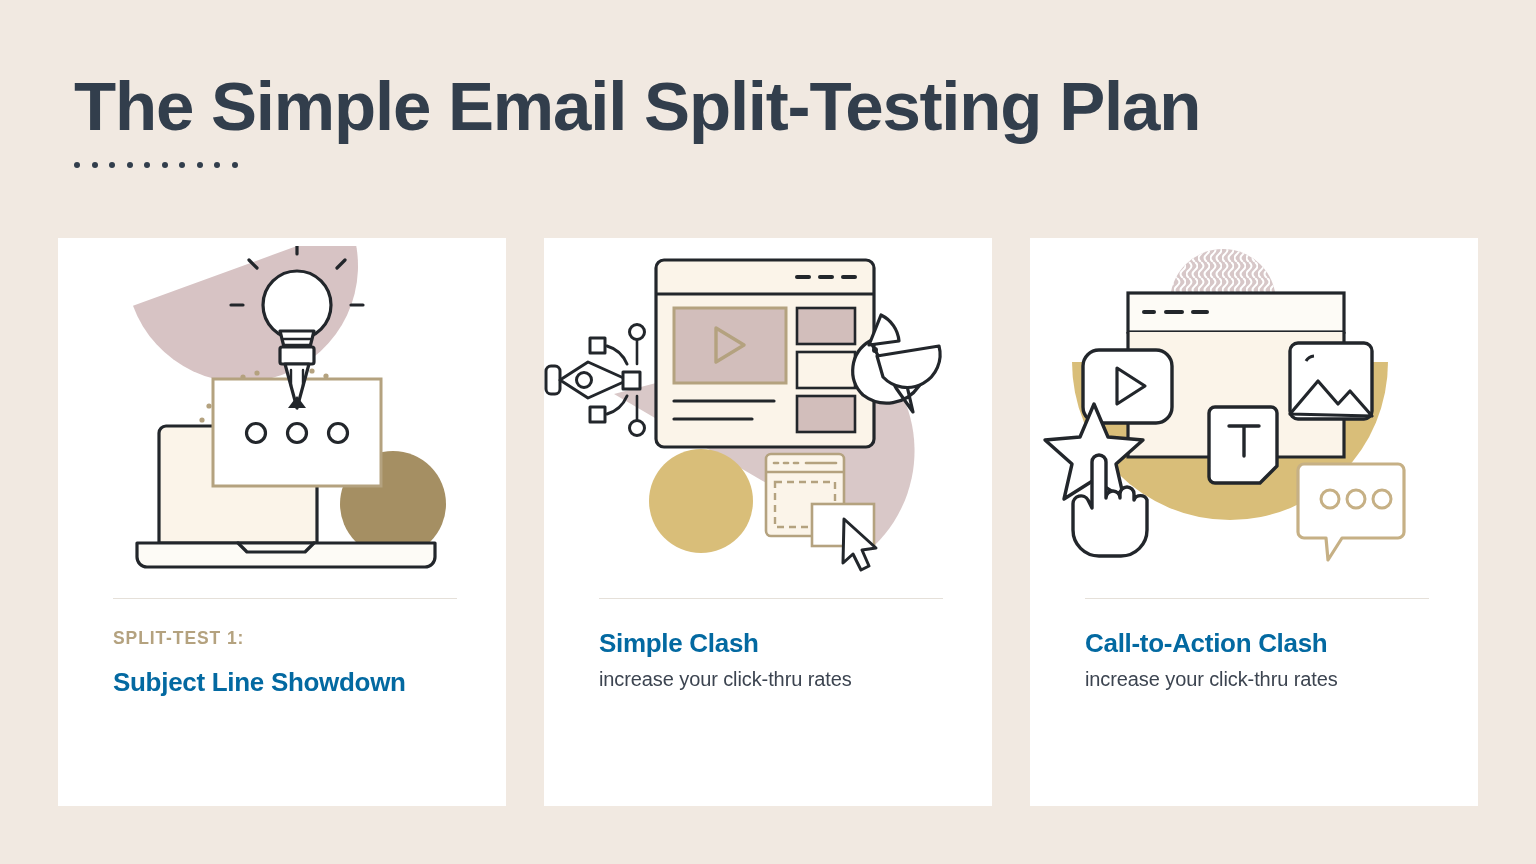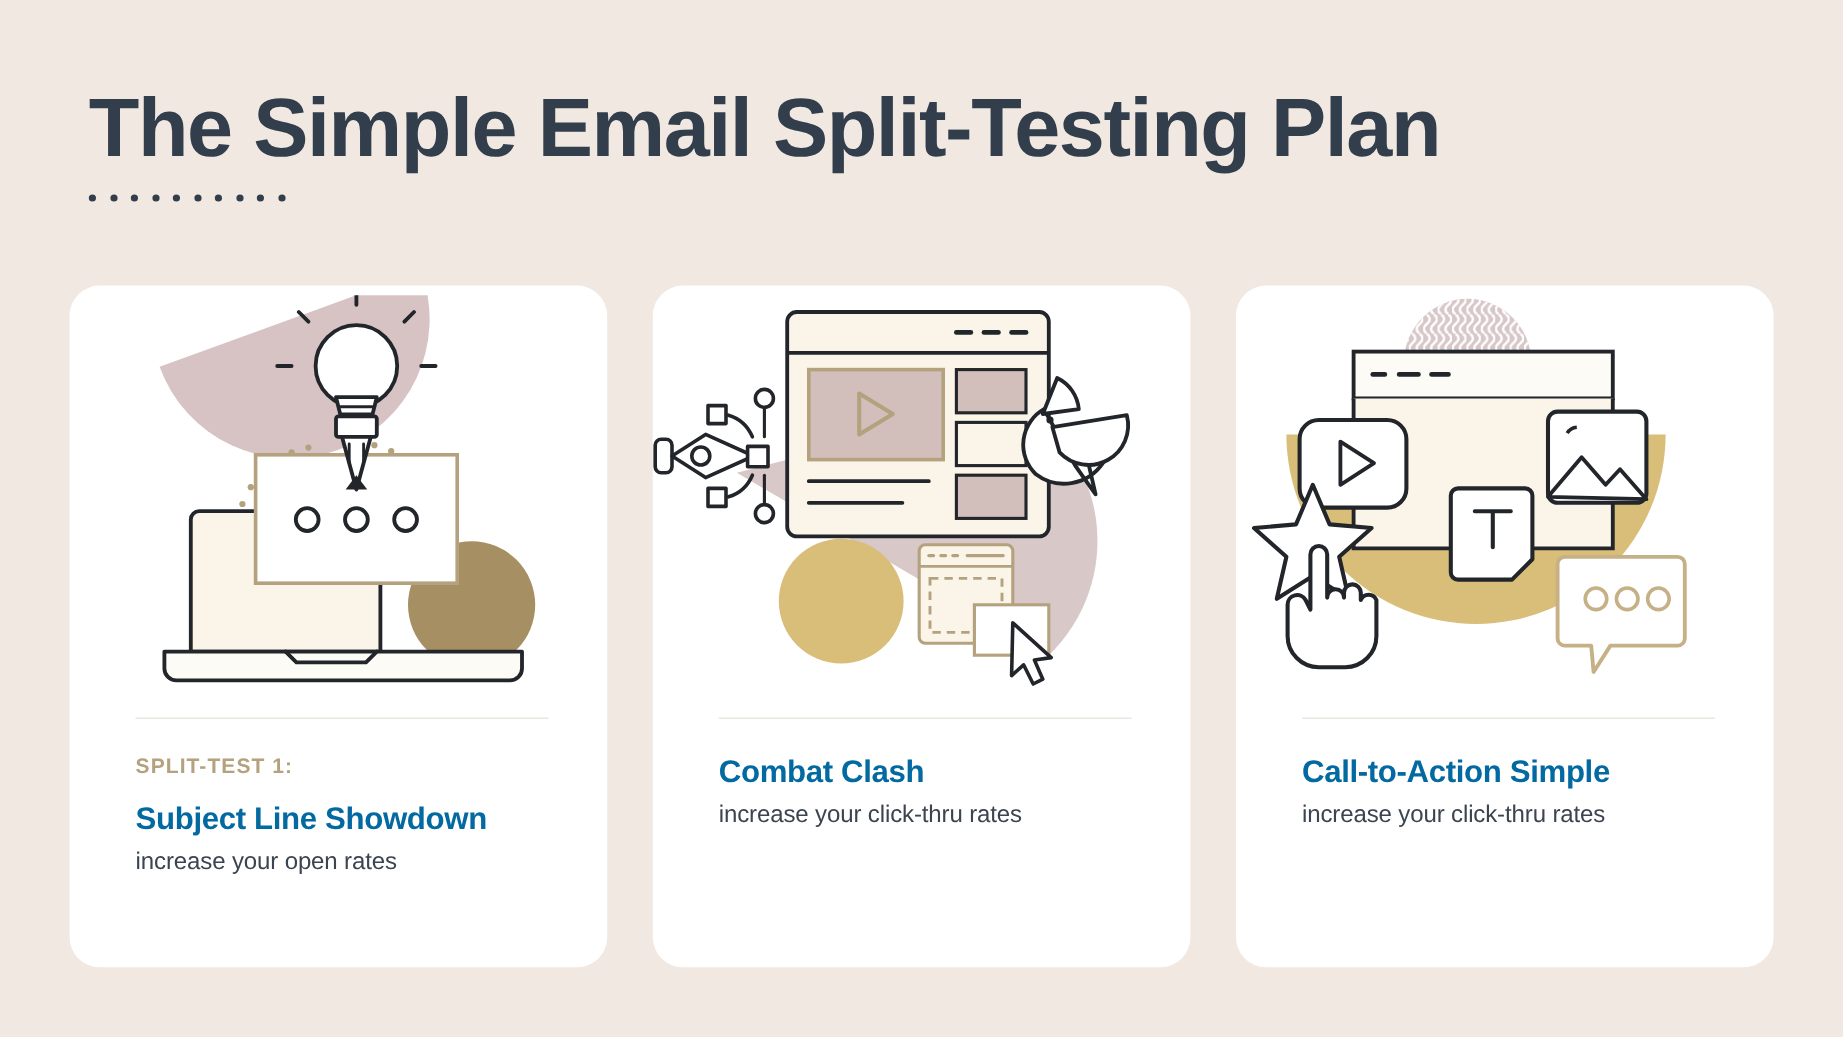--- a/index.html
+++ b/index.html
@@ -61,21 +61,20 @@
     height: 568px;
     display: flex;
     gap: 38px;
   }
   .card {
     background: #FFFFFF;
     width: 454px;
     height: 568px;
     position: relative;
     box-sizing: border-box;
-    border-radius: 25px;
   }
   .illus {
     position: absolute;
     left: 0;
     top: 8px;
     width: 454px;
     height: 352px;
   }
   .illus svg {
     display: block;
@@ -193,21 +192,20 @@
             <path d="M239 150 l-9 12 h18 Z" fill="#22262B" stroke="none"></path>
 
             <path d="M239 8 v-11 M199 22 l-8 -8 M279 22 l8 -8 M185 59 h-12 M293 59 h12"></path>
           </g>
         </svg>
       </div>
       <div class="divider"></div>
       <div class="card-text">
         <p class="kicker">SPLIT-TEST 1:</p>
         <p class="card-title">Subject Line Showdown</p>
-        <p class="card-sub">increase your open rates</p>
       </div>
     </div>
 
     <div class="card">
       <div class="illus">
         <svg viewBox="0 0 454 352" xmlns="http://www.w3.org/2000/svg">
 
           <path d="M70 148 L300 88 A132 132 0 0 1 330 300 Z" fill="#D9C8C8"></path>
 
           <circle cx="157" cy="255" r="52" fill="#D9BE79"></circle>
@@ -260,21 +258,21 @@
                 <path d="M262 217 h30"></path>
             </g>
             <rect x="231" y="236" width="60" height="45" fill="none" stroke="#B4A27F" stroke-width="2.4" stroke-dasharray="7 5"></rect>
             <rect x="268" y="258" width="62" height="42" fill="#FFFFFF" stroke="#B4A27F" stroke-width="2.6"></rect>
             <path d="M300 273 l32 29 l-14 2 l7 16 l-8 4 l-8 -16 l-10 9 Z" fill="#FFFFFF" stroke="#22262B" stroke-width="3" stroke-linejoin="round"></path>
           </g>
         </svg>
       </div>
       <div class="divider"></div>
       <div class="card-text">
-        <p class="card-title">Combat Clash</p>
+        <p class="card-title">Simple Clash</p>
         <p class="card-sub">increase your click-thru rates</p>
       </div>
     </div>
 
     <div class="card">
       <div class="illus">
         <svg viewBox="0 0 454 352" xmlns="http://www.w3.org/2000/svg">
           <defs>
             <pattern id="wavy" width="12" height="16" patternUnits="userSpaceOnUse">
               <path d="M3 0 q5 4 0 8 q-5 4 0 8" fill="none" stroke="#FFFFFF" stroke-width="2"></path>
@@ -325,19 +323,19 @@
           <g>
             <path d="M274 218 h94 a6 6 0 0 1 6 6 v62 a6 6 0 0 1 -6 6 h-56 l-14 22 l-2 -22 h-22 a6 6 0 0 1 -6 -6 v-62 a6 6 0 0 1 6 -6 Z" fill="#FFFFFF" stroke="#C6B085" stroke-width="3.2" stroke-linejoin="round"></path>
             <circle cx="300" cy="253" r="9" fill="none" stroke="#C6B085" stroke-width="3"></circle>
             <circle cx="326" cy="253" r="9" fill="none" stroke="#C6B085" stroke-width="3"></circle>
             <circle cx="352" cy="253" r="9" fill="none" stroke="#C6B085" stroke-width="3"></circle>
           </g>
         </svg>
       </div>
       <div class="divider"></div>
       <div class="card-text">
-        <p class="card-title">Call-to-Action Simple</p>
+        <p class="card-title">Call-to-Action Clash</p>
         <p class="card-sub">increase your click-thru rates</p>
       </div>
     </div>
 
   </div>
 </div>
 
 </body></html>

